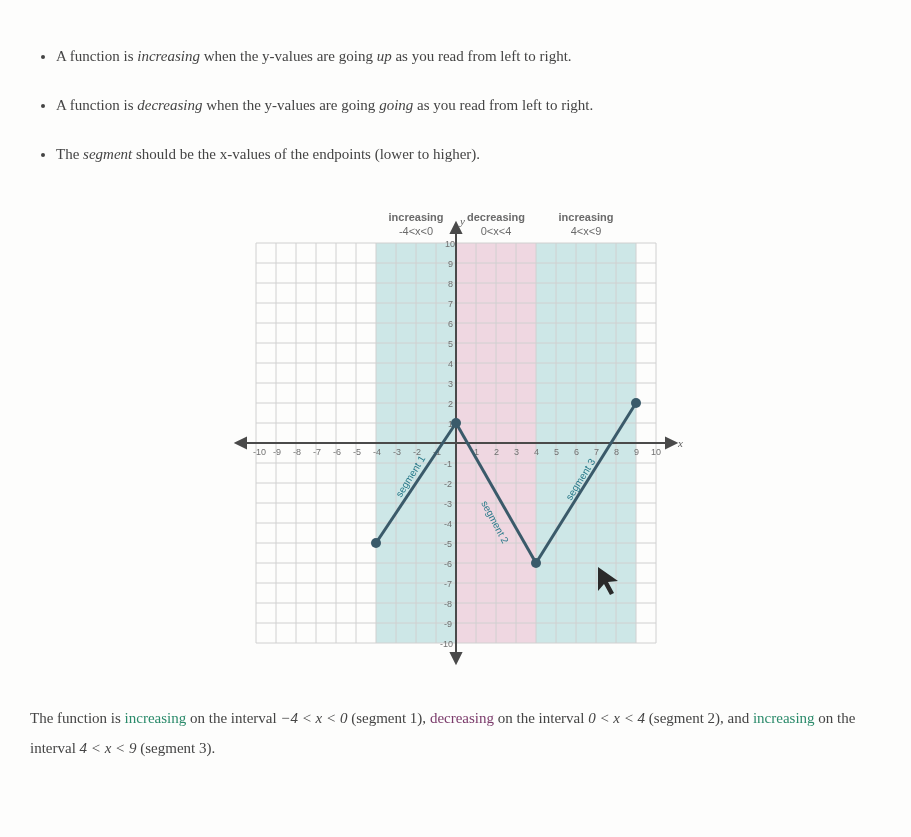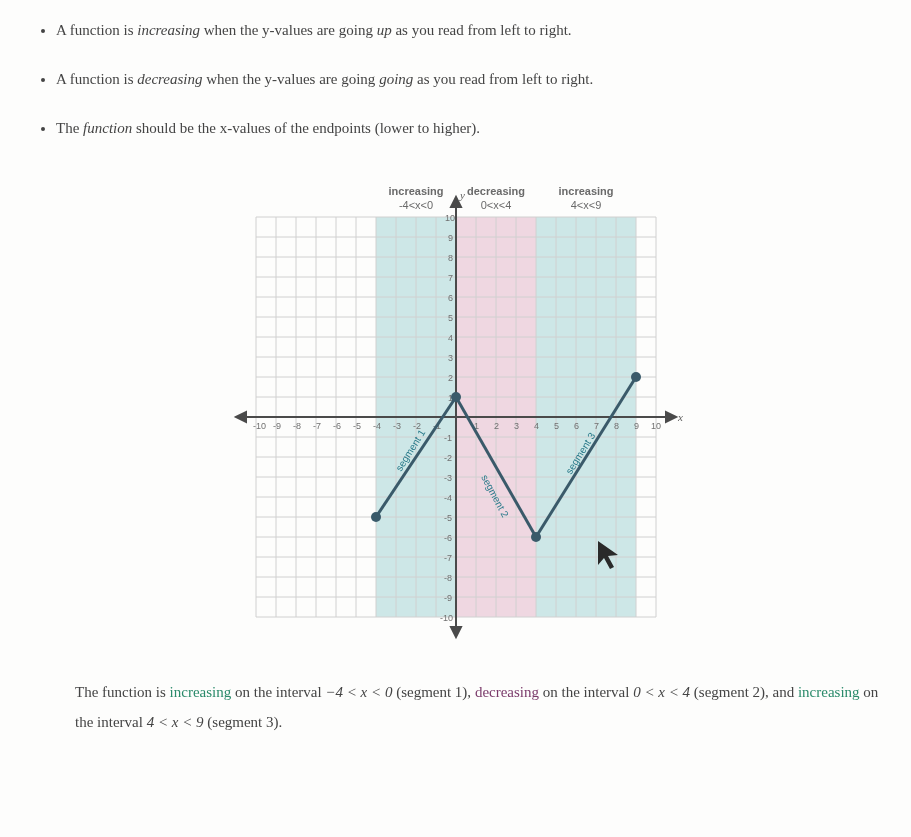--- a/index.html
+++ b/index.html
@@ -14,55 +14,55 @@
   ul.notes {
     list-style: disc;
     padding-left: 26px;
     margin: 0 0 20px 0;
   }
   ul.notes li {
     margin-bottom: 28px;
     font-size: 15px;
     line-height: 1.4;
     color: #444;
+    margin-top: 26px;
   }
   em { font-style: italic; }
   .chart-wrap {
     width: 460px;
     margin: 10px auto 30px auto;
     position: relative;
   }
   svg.chart {
     display: block;
     width: 460px;
     height: 480px;
   }
   .concl {
     font-size: 15px;
     line-height: 2.0;
     color: #444;
     margin-top: 10px;
-    margin-left: 45px;
   }
   .incword { color: #2a8a6a; }
   .decword { color: #7a3a6a; }
   .mathx { font-style: italic; font-family: Georgia, serif; }
 </style>
 </head>
 <body>
 
 <ul class="notes">
   <li>
     <span>A function is </span><em>increasing</em><span> when the y-values are going </span><em>up</em><span> as you read from left to right.</span>
   </li>
   <li>
     <span>A function is </span><em>decreasing</em><span> when the y-values are going </span><em>going</em><span> as you read from left to right.</span>
   </li>
   <li>
-    <span>The </span><em>function</em><span> should be the x-values of the endpoints (lower to higher).</span>
+    <span>The </span><em>segment</em><span> should be the x-values of the endpoints (lower to higher).</span>
   </li>
 </ul>
 
 <div class="chart-wrap">
   <svg class="chart" viewBox="0 0 460 480">
 
     <rect x="150" y="50" width="80" height="400" fill="#bcdfe0" opacity="0.75"></rect>
     <rect x="230" y="50" width="80" height="400" fill="#e9c9d8" opacity="0.75"></rect>
     <rect x="310" y="50" width="100" height="400" fill="#bcdfe0" opacity="0.75"></rect>
 

